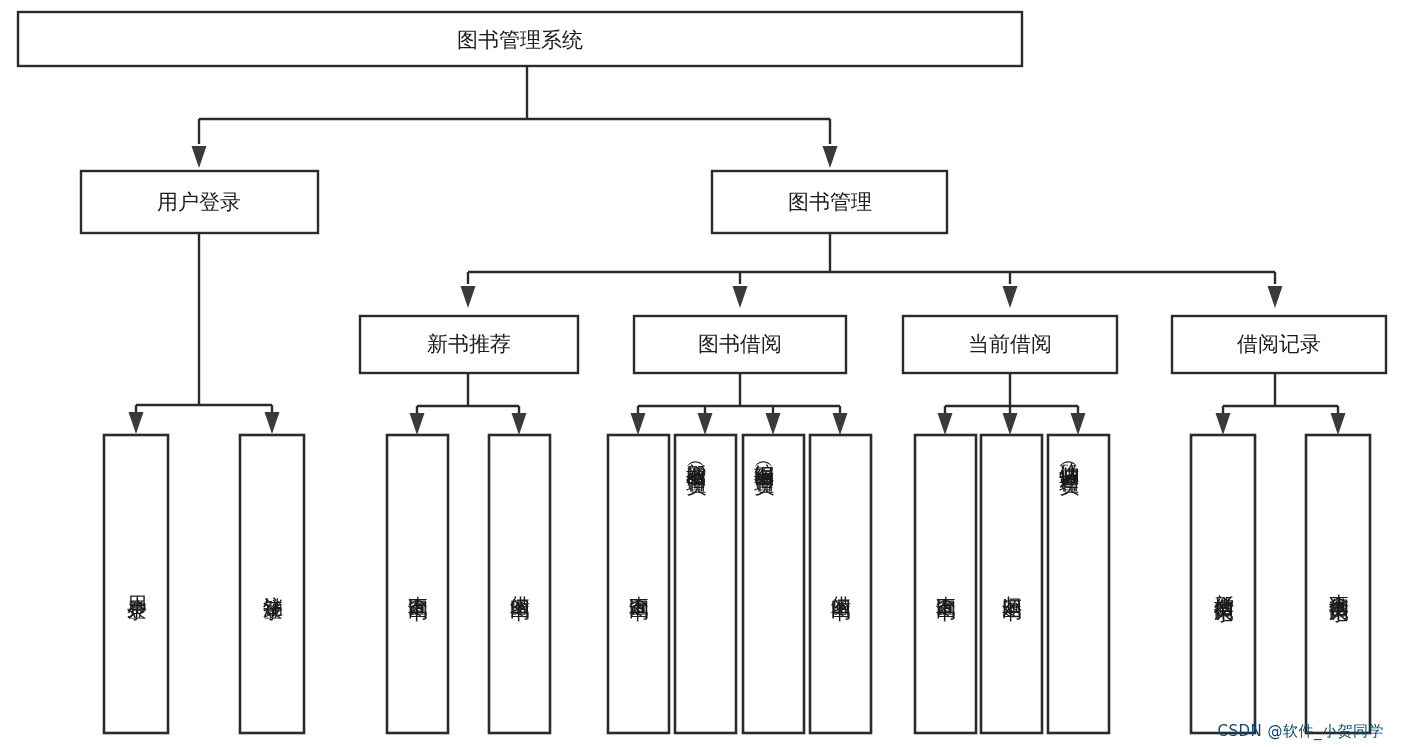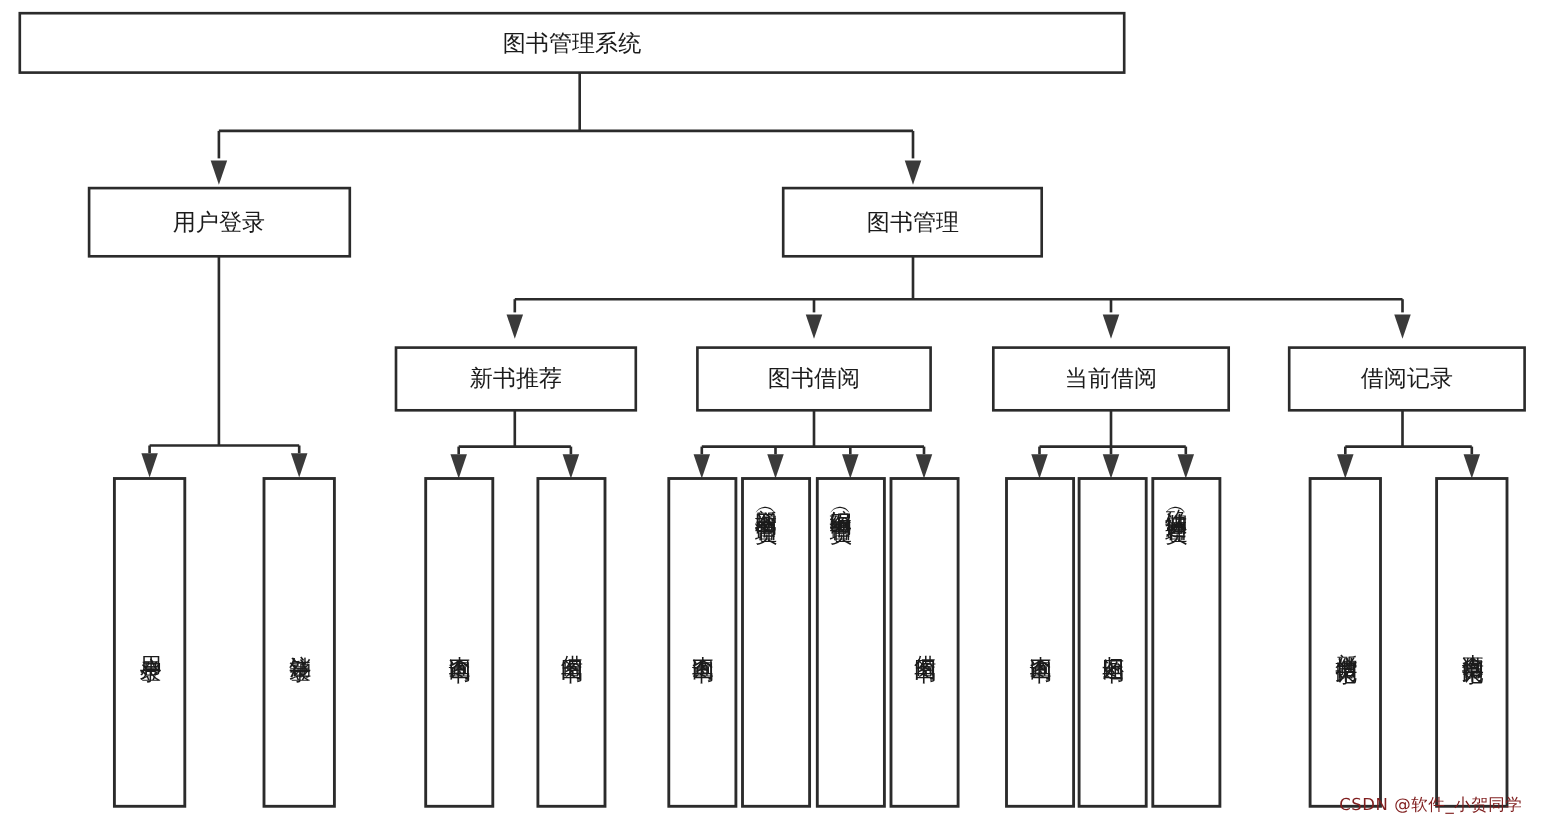--- a/index.html
+++ b/index.html
@@ -58,21 +58,21 @@
     writing-mode: vertical-rl;
     text-orientation: upright;
     letter-spacing: 2px;
   }
   .watermark {
     position: absolute;
     right: 8px;
     bottom: 6px;
     font-family: "DejaVu Sans", "Liberation Sans", sans-serif;
     font-size: 15px;
-    color: #7f1d1d;
+    color: #0c4a6e;
     letter-spacing: 0.5px;
     white-space: nowrap;
     user-select: none;
   }
 </style>
 </head>
 <body>
 
 <div id="diagram-root">
   <svg class="diagram" viewBox="0 0 1405 747" xmlns="http://www.w3.org/2000/svg">

